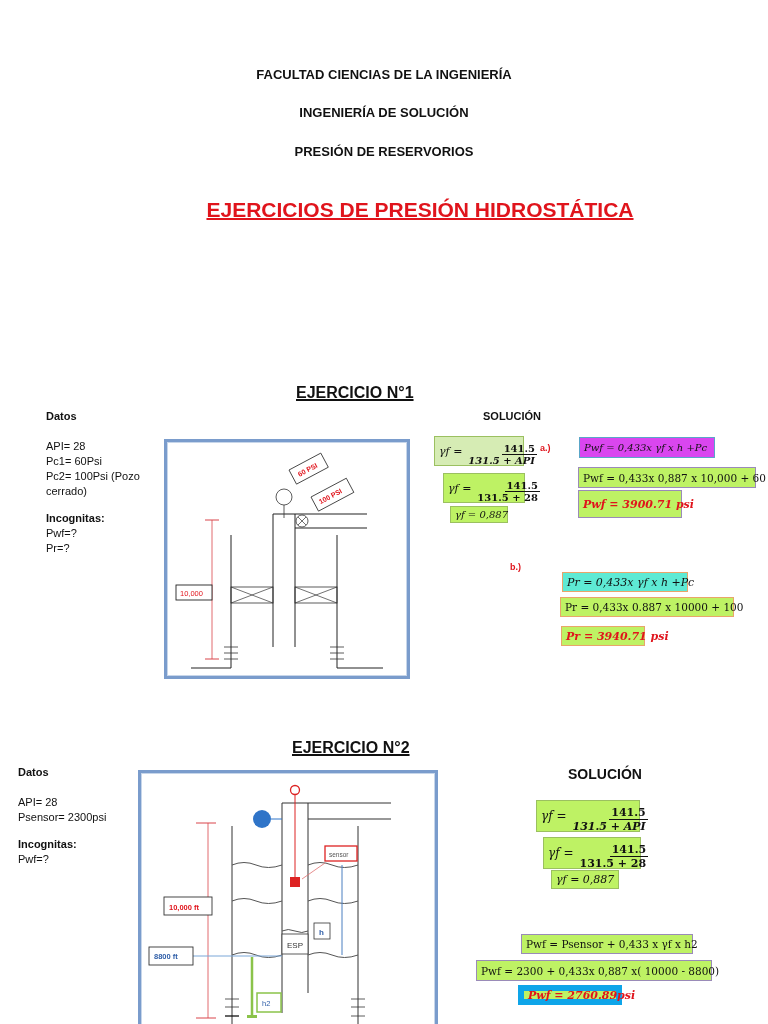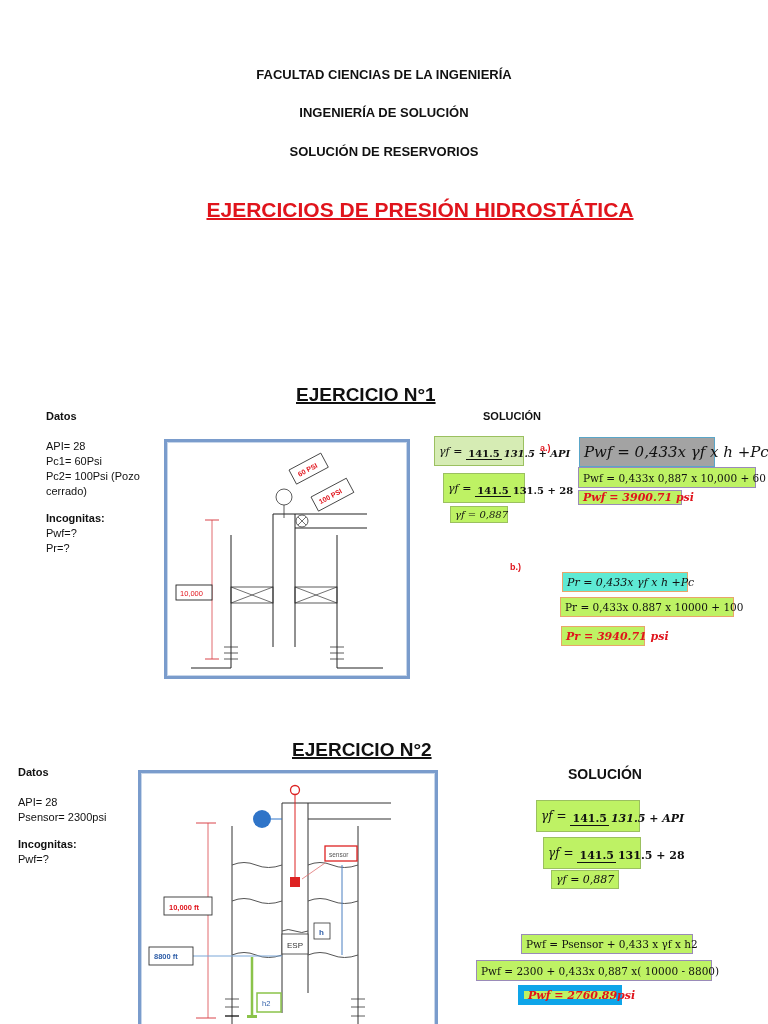--- a/index.html
+++ b/index.html
@@ -2,41 +2,41 @@
 <html><head>
 <meta charset="utf-8">
 <style>
   html, body { margin:0; padding:0; }
   body { width:768px; height:1024px; background:#ffffff; position:relative; overflow:hidden;
          font-family:"Liberation Sans", sans-serif; color:#111; }
   .abs { position:absolute; }
   .hdr { left:0; width:768px; text-align:center; font-weight:bold; font-size:13px; color:#111; }
   .title { left:0; width:840px; text-align:center; font-weight:bold; font-size:21px; color:#e0141c;
            text-decoration:underline; text-decoration-thickness:2px; }
-  .ex-title { font-weight:bold; font-size:19px; text-decoration:underline; text-decoration-thickness:1.5px; }
+  .ex-title { font-weight:bold; font-size:16px; text-decoration:underline; text-decoration-thickness:1.5px; }
   .datos { font-size:11px; line-height:15px; }
   .datos .b { font-weight:bold; }
   .sol { font-weight:bold; font-size:11px; }
   .sol2 { font-weight:bold; font-size:14px; }
   .fbox { position:absolute; box-sizing:border-box; display:flex; align-items:center; padding:0 4px;
           font-family:"DejaVu Serif", serif; font-size:11px; white-space:nowrap; background:#bef264; }
-  .frac { display:inline-flex; flex-direction:row; align-items:flex-start; margin-left:4px; font-size:10px;margin-top:6px; }
+  .frac { display:inline-flex; flex-direction:column; align-items:flex-end; margin-left:4px; font-size:10px;margin-top:6px; }
   .frac .num { border-bottom:1px solid #111; padding:0 2px; font-weight:bold; }
   .frac .den { padding:0 2px; font-weight:bold; }
   .it { font-style:italic; }
   .red { color:#e0141c; font-weight:bold; }
   .diag { position:absolute; box-sizing:border-box; border:3px solid #7a9ccc; box-shadow: inset 0 0 0 1px #c7d6ea; background:#fff; }
   .lbl-a { font-size:9px; font-weight:bold; color:#e0141c; }
 </style>
 </head>
 <body>
 
 <div class="abs hdr" style="top:67px;">FACULTAD CIENCIAS DE LA INGENIERÍA</div>
 <div class="abs hdr" style="top:105px;">INGENIERÍA DE SOLUCIÓN</div>
-<div class="abs hdr" style="top:144px;">SOLUCIÓN DE RESERVORIOS</div>
+<div class="abs hdr" style="top:144px;">PRESIÓN DE RESERVORIOS</div>
 <div class="abs title" style="top:198px;">EJERCICIOS DE PRESIÓN HIDROSTÁTICA</div>
 
 <div class="abs ex-title" style="left:296px; top:384px;">EJERCICIO N°1</div>
 
 <div class="abs datos" style="left:46px; top:409px; width:110px;">
   <div class="b">Datos</div>
   <div style="height:15px"></div>
   <div>API= 28</div>
   <div>Pc1= 60Psi</div>
   <div>Pc2= 100Psi (Pozo</div>
@@ -110,23 +110,23 @@
 <div class="fbox" style="left:443px; top:473px; width:82px; height:30px; border:1px solid #9bc060;">
   <span class="it">γf =</span>
   <span class="frac">
       <span class="num">141.5</span>
       <span class="den">131.5 + 28</span>
     </span>
 </div>
 <div class="fbox" style="left:450px; top:506px; width:58px; height:17px; border:1px solid #9bc060; font-size:10px; font-style:italic;">γf = 0,887</div>
 
 <div class="abs lbl-a" style="left:540px; top:443px;">a.)</div>
-<div class="fbox" style="left:579px; top:437px; width:136px; height:30px; background:#a3a3a3; border:1px solid #5aa6c8; font-size:15px; font-style:italic;">Pwf = 0,433x γf x h +Pc</div>
+<div class="fbox" style="left:579px; top:437px; width:136px; height:21px; background:#d946ef; border:1px solid #5aa6c8; font-size:10px; font-style:italic;">Pwf = 0,433x γf x h +Pc</div>
 <div class="fbox" style="left:578px; top:467px; width:178px; height:21px; border:1px solid #9a8bb8; font-size:10.5px;">Pwf = 0,433x 0,887 x 10,000 + 60</div>
-<div class="fbox red" style="left:578px; top:490px; width:104px; height:15px; border:1px solid #9a8bb8; font-size:11px; font-style:italic;">Pwf = 3900.71 psi</div>
+<div class="fbox red" style="left:578px; top:490px; width:104px; height:28px; border:1px solid #9a8bb8; font-size:11px; font-style:italic;">Pwf = 3900.71 psi</div>
 
 <div class="abs lbl-a" style="left:510px; top:562px;">b.)</div>
 <div class="fbox" style="left:562px; top:572px; width:126px; height:20px; background:#5eead4; border:1px solid #e9a56a; font-size:11px; font-style:italic;">Pr = 0,433x γf x h +Pc</div>
 <div class="fbox" style="left:560px; top:597px; width:174px; height:20px; border:1px solid #e9a56a; font-size:10.5px;">Pr = 0,433x 0.887 x 10000 + 100</div>
 <div class="fbox red" style="left:561px; top:626px; width:84px; height:20px; border:1px solid #e9a56a; font-size:11px; font-style:italic;">Pr = 3940.71 psi</div>
 
 <div class="abs ex-title" style="left:292px; top:739px;">EJERCICIO N°2</div>
 
 <div class="abs datos" style="left:18px; top:765px; width:110px;">
   <div class="b">Datos</div>

